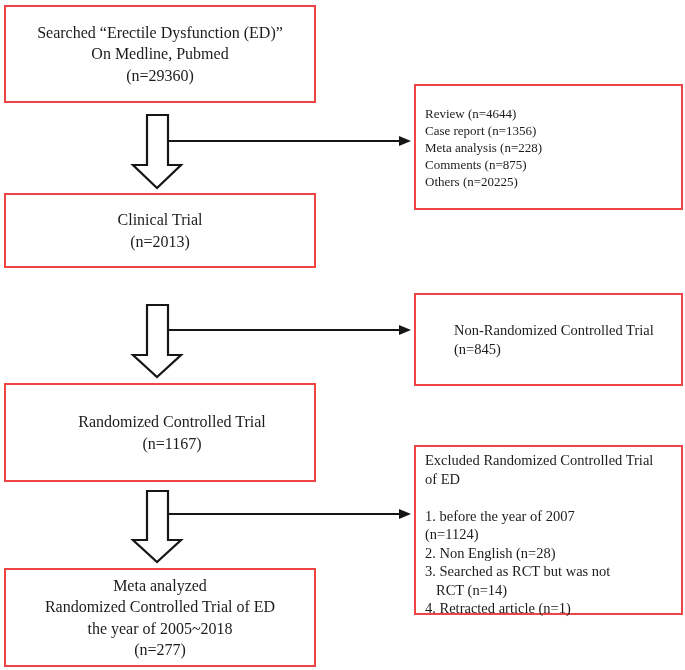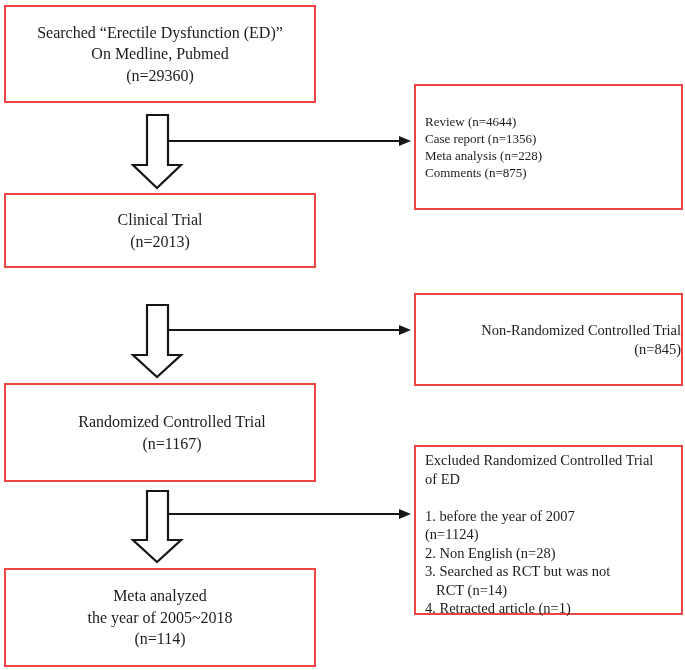--- a/index.html
+++ b/index.html
@@ -45,21 +45,22 @@
   }
   .side-box.small {
     font-size: 13px;
     line-height: 17px;
     padding-left: 9px;
     text-align: left;
   }
   .side-box.centered {
     font-size: 14.5px;
     line-height: 18.5px;
-    text-align: right;
+    text-align: left;
+    padding-left: 38px;
   }
   .side-box.listy {
     font-size: 14.5px;
     line-height: 18.5px;
     text-align: left;
     padding: 4px 8px 4px 9px;
     justify-content: flex-start;
   }
   .line {
     white-space: pre;
@@ -120,29 +121,31 @@
     <div class="line">(n=2013)</div>
   </div>
 
   <div class="box main-box" id="b3">
     <div class="line">Randomized Controlled Trial</div>
     <div class="line">(n=1167)</div>
   </div>
 
   <div class="box main-box" id="b4">
     <div class="line">Meta analyzed</div>
+    <div class="line">Randomized Controlled Trial of ED</div>
     <div class="line">the year of 2005~2018</div>
-    <div class="line">(n=114)</div>
+    <div class="line">(n=277)</div>
   </div>
 
   <div class="box side-box small" id="s1">
     <div class="line">Review (n=4644)</div>
     <div class="line">Case report (n=1356)</div>
     <div class="line">Meta analysis (n=228)</div>
     <div class="line">Comments (n=875)</div>
+    <div class="line">Others (n=20225)</div>
   </div>
 
   <div class="box side-box centered" id="s2">
     <div class="line">Non-Randomized Controlled Trial</div>
     <div class="line">(n=845)</div>
   </div>
 
   <div class="box side-box listy" id="s3">
     <div class="line">Excluded Randomized Controlled Trial</div>
     <div class="line">of ED</div>

